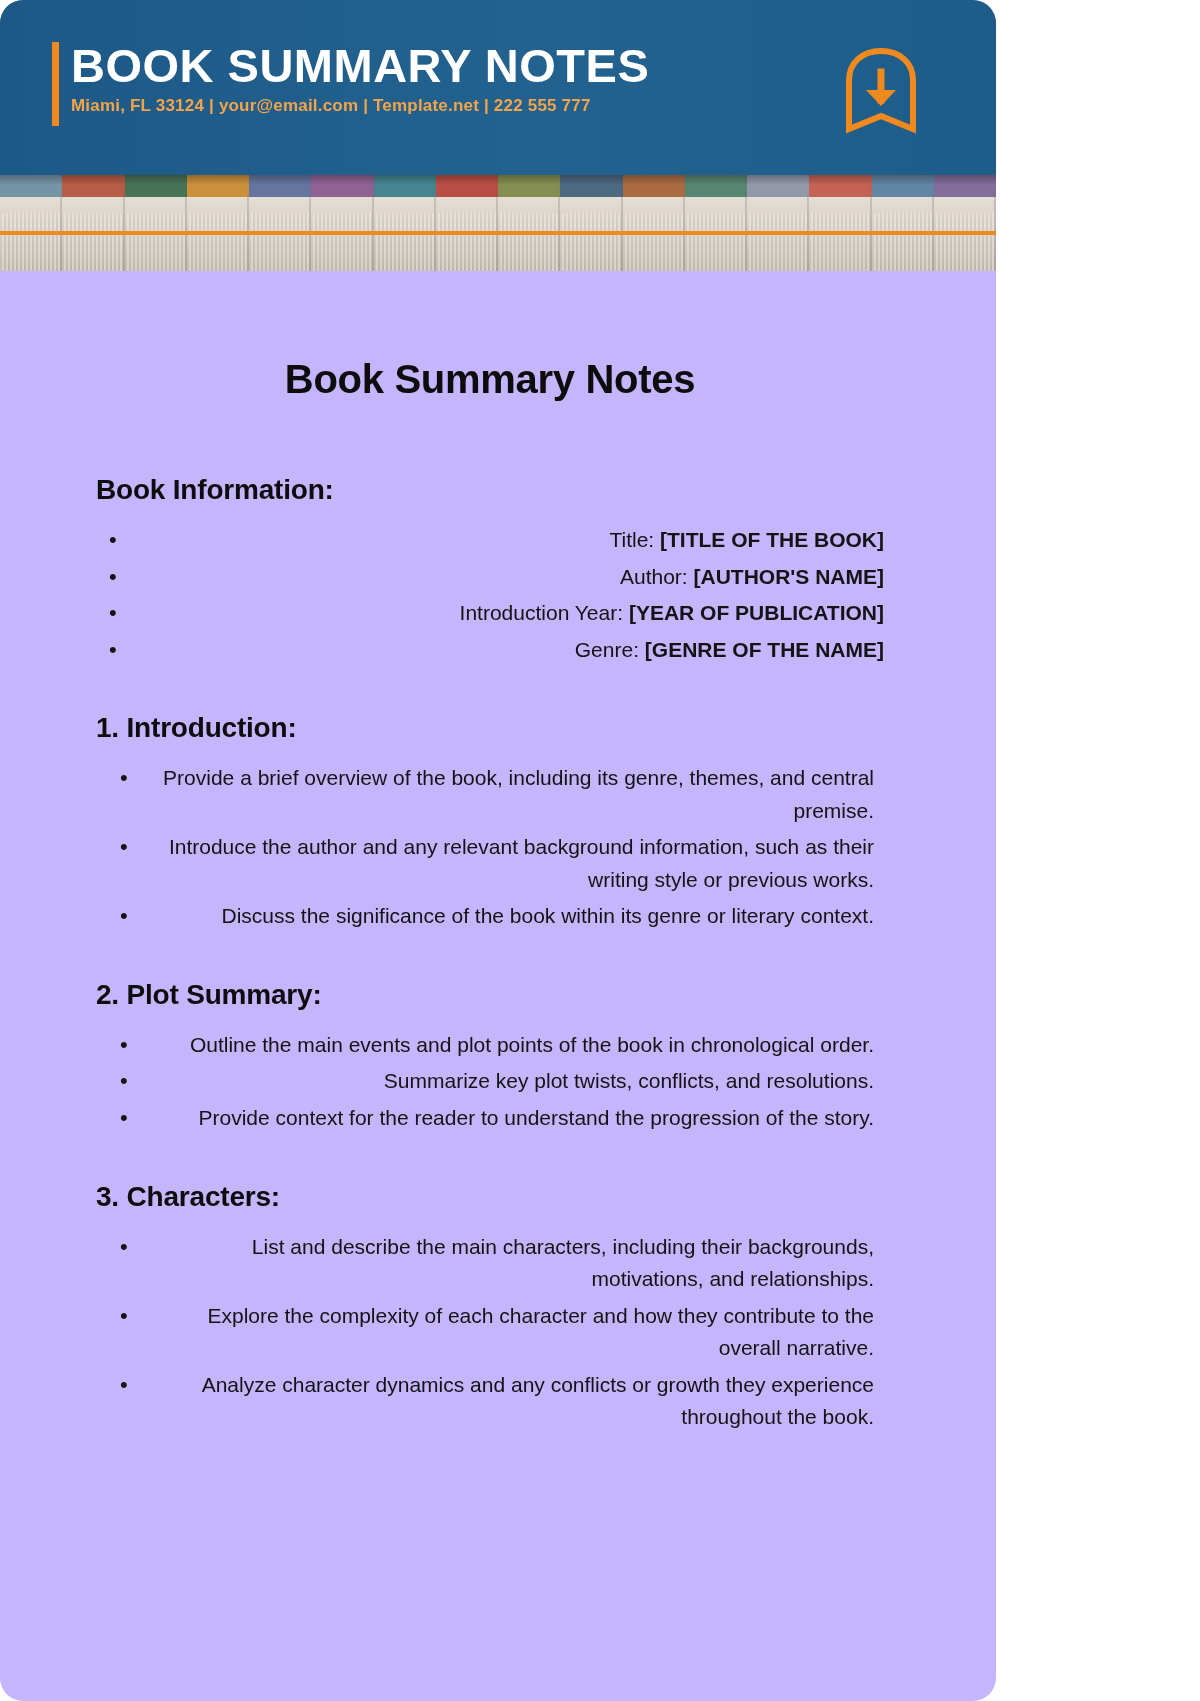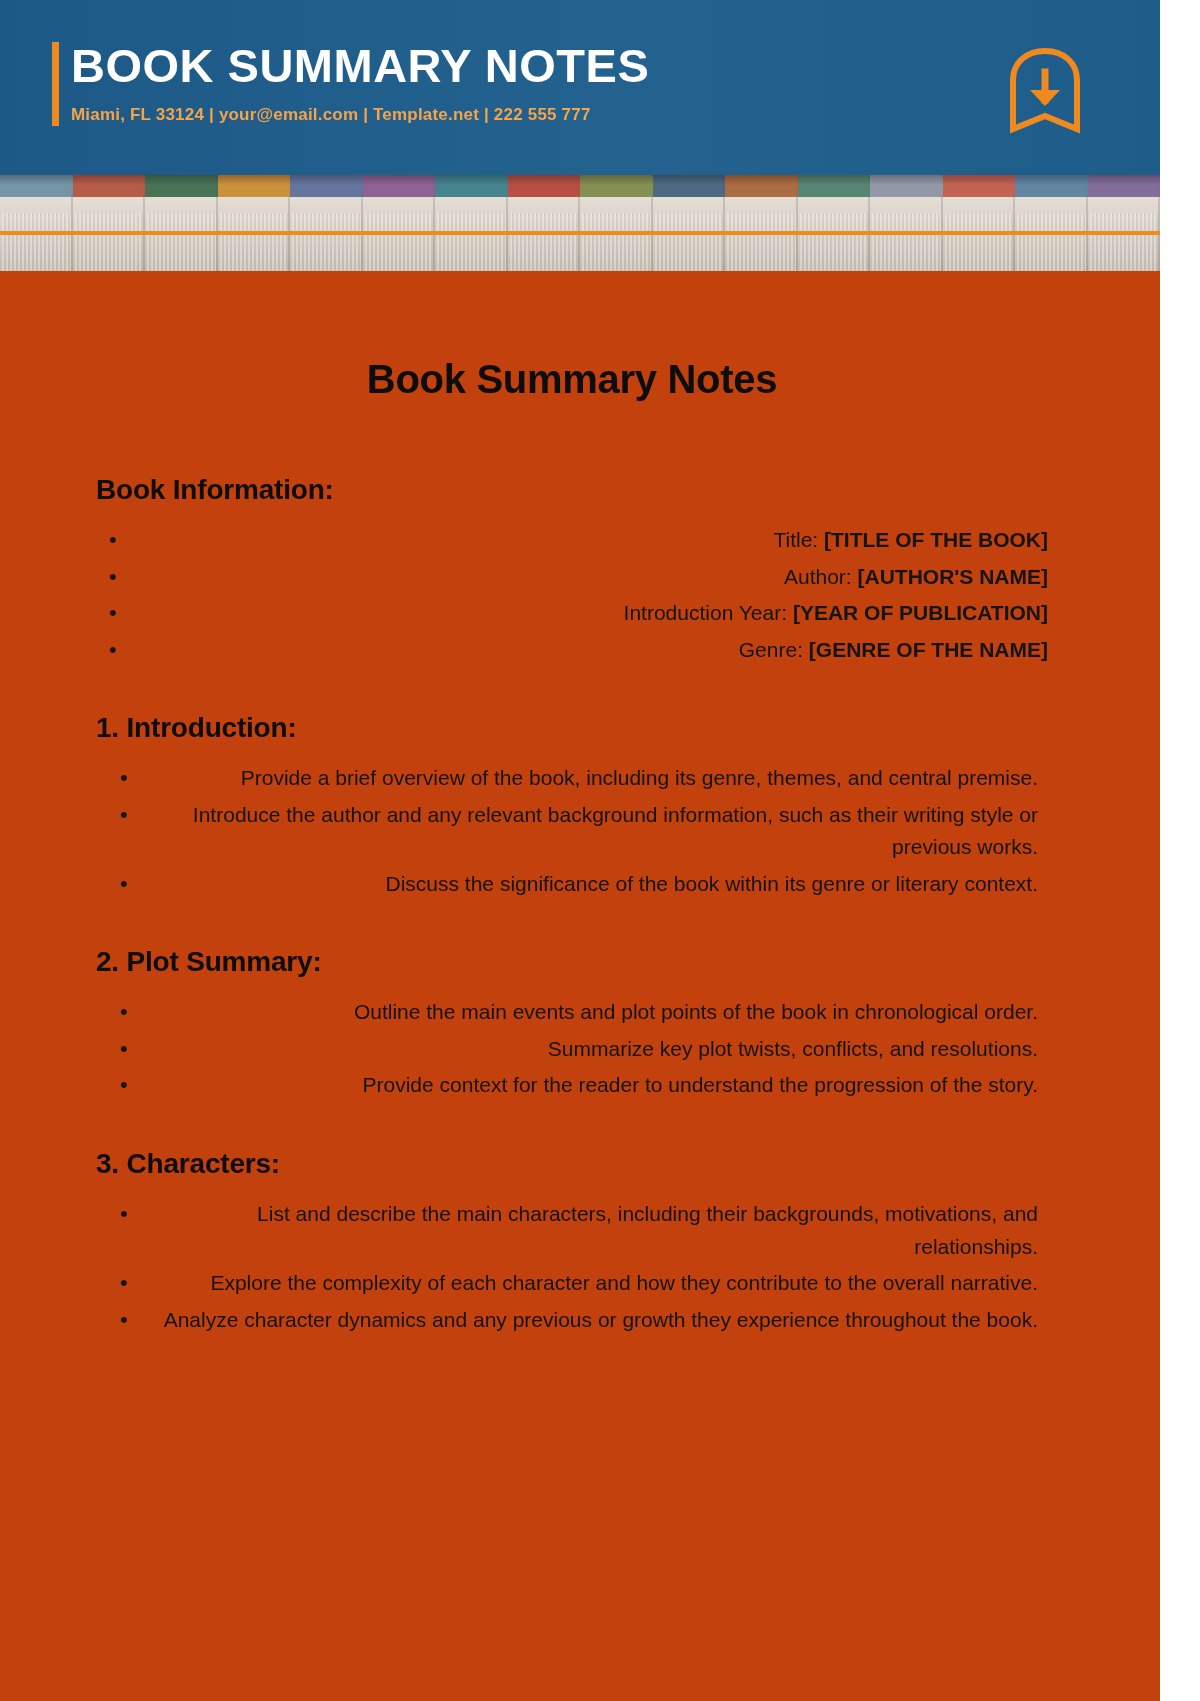--- a/index.html
+++ b/index.html
@@ -10,24 +10,25 @@
   body {
     width: 1200px;
     min-height: 1701px;
     font-family: "Liberation Sans", sans-serif;
     color: #111111;
     -webkit-font-smoothing: antialiased;
   }
 
   .page {
     position: relative;
-    width: 1160px;
+    width: 996px;
     min-height: 1701px;
-    background: #c2410c;
+    background: #c4b5fd;
     overflow: hidden;
+    border-radius: 23px;
   }
 
   
   .header {
     position: relative;
     height: 175px;
     background: #1f5d8c;
     background: linear-gradient(90deg, #1d5986 0%, #23628f 55%, #1e5c89 100%);
   }
   .header-inner {
@@ -50,21 +51,21 @@
     font-weight: bold;
     letter-spacing: 0.5px;
     line-height: 1.02;
     margin: 0;
     text-transform: uppercase;
   }
   .brand-contact {
     color: #f5a44a;
     font-size: 17px;
     font-weight: bold;
-    margin-top: 15px;
+    margin-top: 6px;
     letter-spacing: 0.2px;
   }
 
   .logo {
     position: absolute;
     right: 78px;
     top: 46px;
     width: 74px;
     height: 88px;
   }
@@ -263,18 +264,18 @@
         <li>Summarize key plot twists, conflicts, and resolutions.</li>
         <li>Provide context for the reader to understand the progression of the story.</li>
       </ul>
     </div>
 
     <div class="block">
       <h2 class="section-heading indented">3. Characters:</h2>
       <ul class="bullets body-list">
         <li>List and describe the main characters, including their backgrounds, motivations, and relationships.</li>
         <li>Explore the complexity of each character and how they contribute to the overall narrative.</li>
-        <li>Analyze character dynamics and any previous or growth they experience throughout the book.</li>
+        <li>Analyze character dynamics and any conflicts or growth they experience throughout the book.</li>
       </ul>
     </div>
 
   </div>
 </div>
 
 </body></html>

